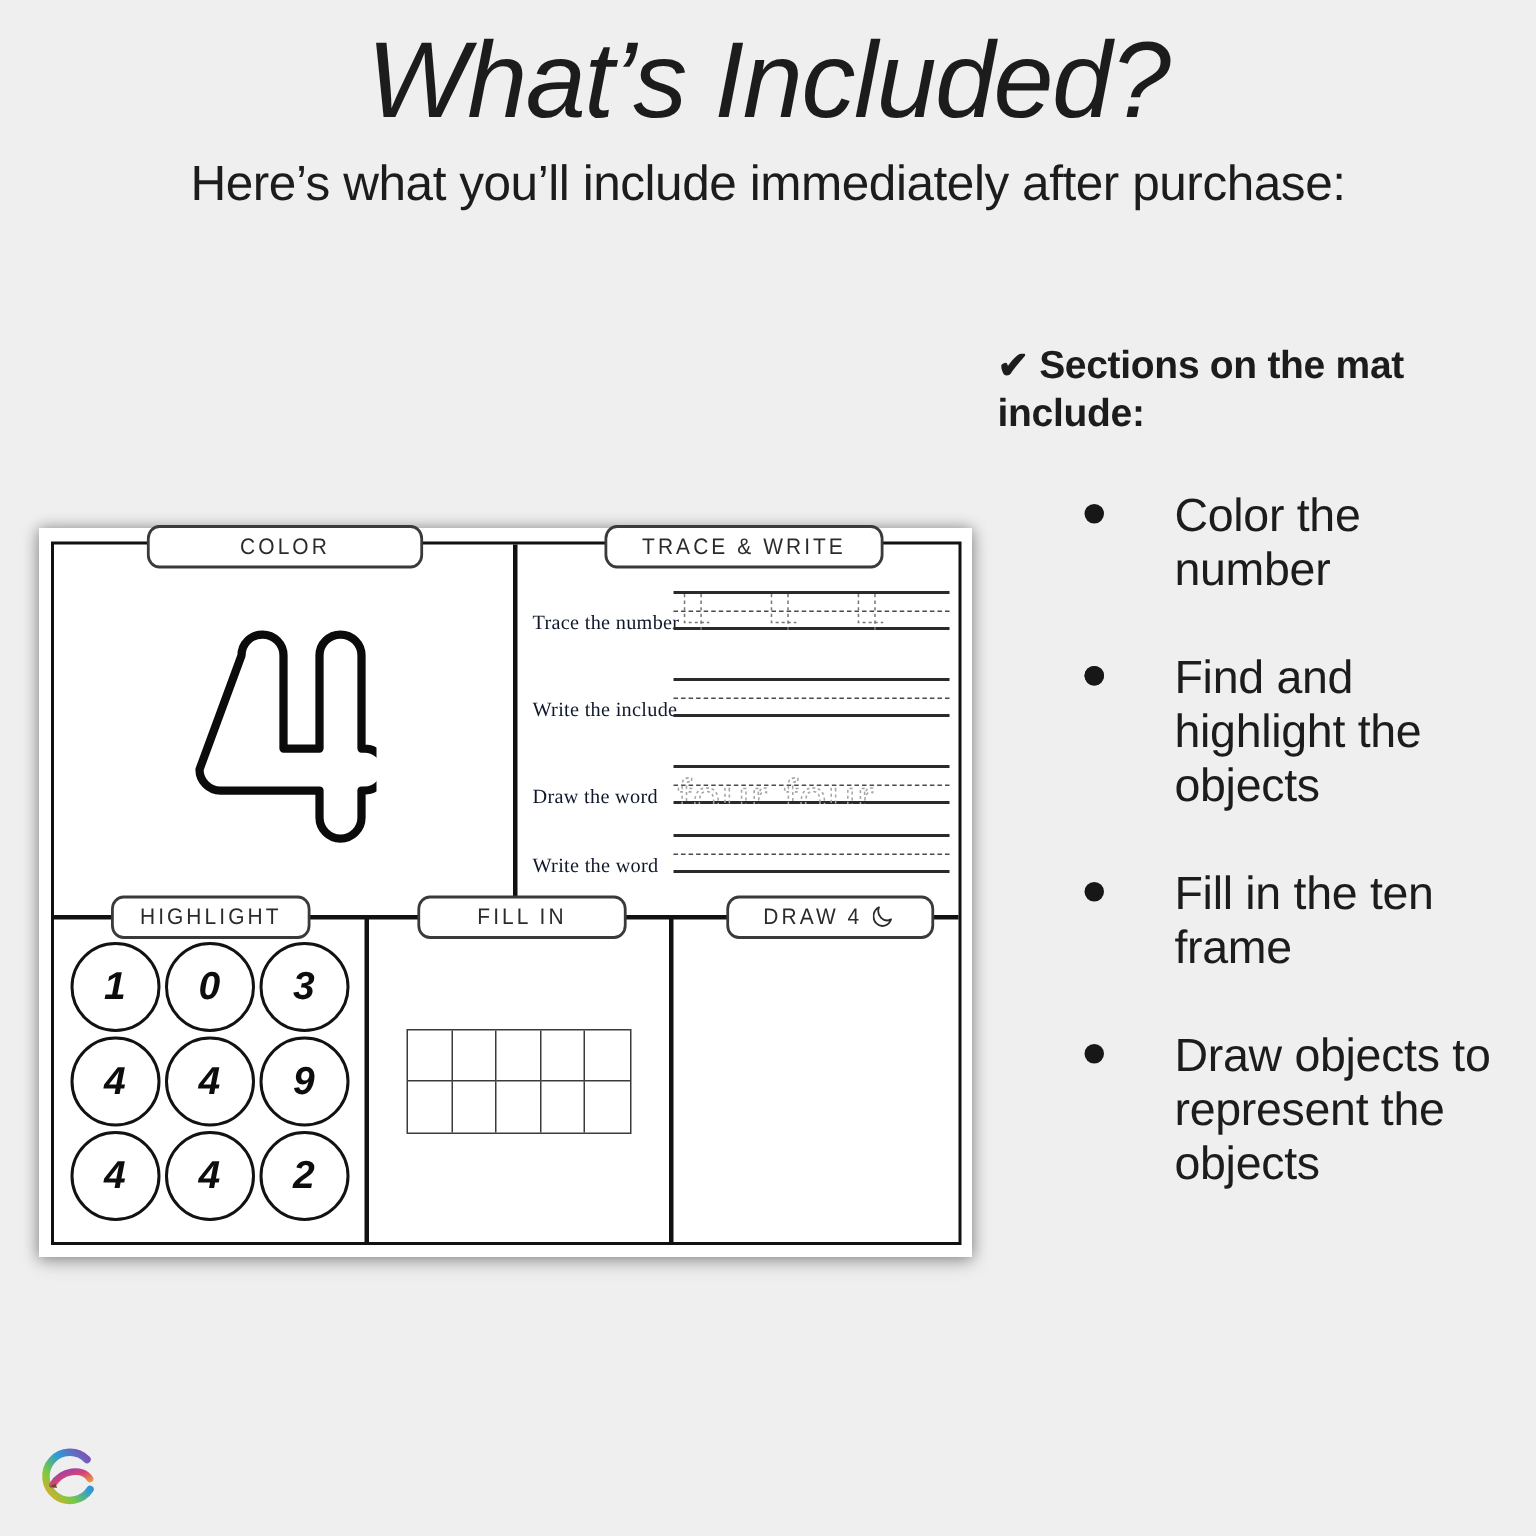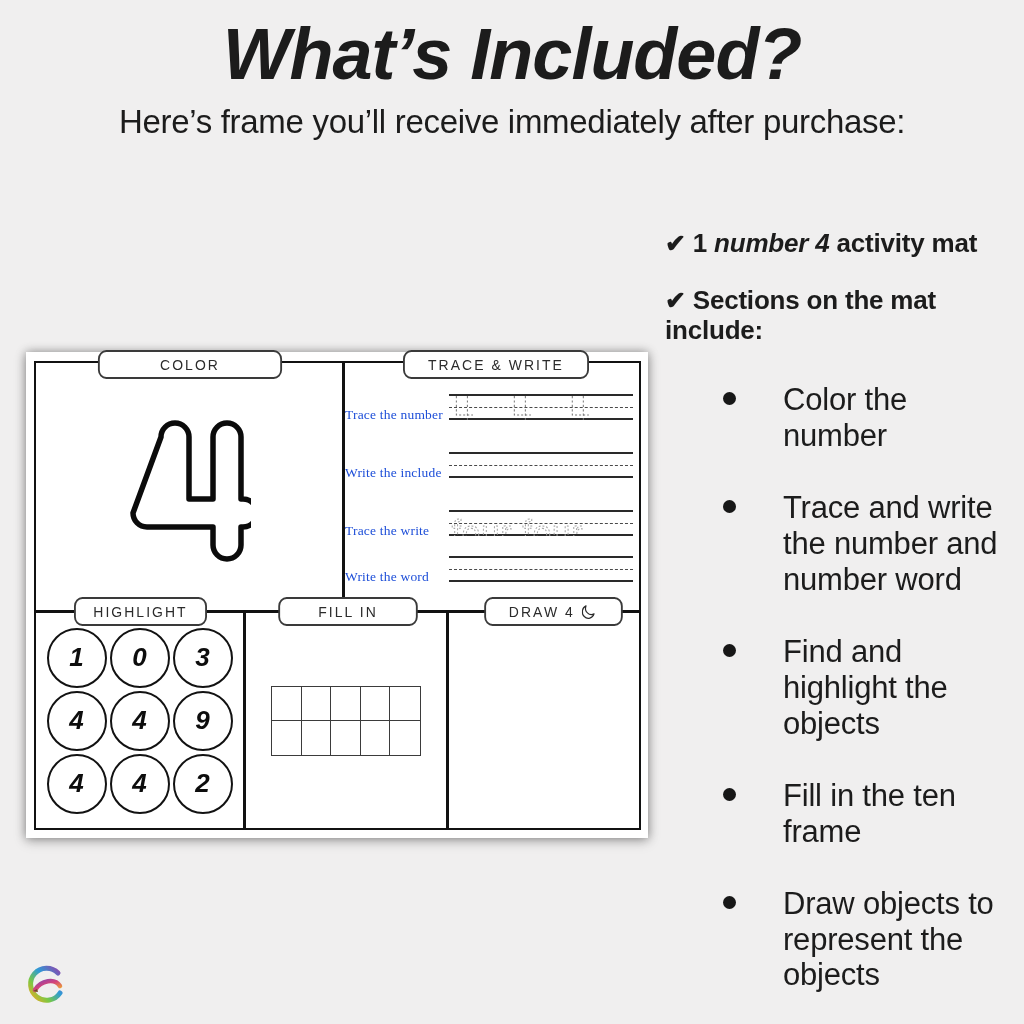--- a/index.html
+++ b/index.html
@@ -9,21 +9,21 @@
     font-family:"Liberation Sans",sans-serif;
     color:#1c1c1c;
     position:relative;
     overflow:hidden;
   }
   .page{position:absolute;inset:0;}
 
   
   .header{position:absolute;left:0;right:0;top:18px;text-align:center;}
   .title{
-    font-size:72px;font-weight:bold;font-style:italic;
+    font-size:72px;font-weight:normal;font-style:italic;
     letter-spacing:-1px;line-height:1.02;margin:0;
     font-family:"Liberation Sans",sans-serif;
   }
   .subtitle{
     font-size:33px;font-weight:400;line-height:1.28;margin:10px 0 0 0;
     letter-spacing:-0.3px;
   }
 
   
   .right-col{position:absolute;left:665px;top:228px;width:350px;}
@@ -80,22 +80,22 @@
   }
 
   
   .color-cell{position:absolute;left:0;top:0;width:306px;height:247px;}
   .big4{position:absolute;left:50%;top:52%;transform:translate(-50%,-50%);}
 
   
   .trace-cell{position:absolute;left:309px;top:0;right:0;height:247px;}
   .trace-row{position:absolute;left:0;right:4px;height:56px;}
   .trace-row .lbl{
-    position:absolute;left:0;top:50%;transform:translateY(-50%);
-    font-size:13.5px;color:#1d4ed8;white-space:nowrap;
+    position:absolute;left:10px;top:50%;transform:translateY(-50%);
+    font-size:13.5px;color:#0f172a;white-space:nowrap;
     font-family:"Liberation Serif",serif;letter-spacing:.2px;
   }
   .guide{
     position:absolute;left:104px;right:2px;height:26px;top:7px;
   }
   .guide .ln{position:absolute;left:0;right:0;height:1.6px;background:#2a2a2a;}
   .guide .ln.top{top:0;}
   .guide .ln.bot{bottom:0;}
   .guide .ln.mid{
     top:50%;height:0;background:none;
@@ -135,36 +135,33 @@
   
   .logo{position:absolute;left:18px;top:957px;width:56px;height:56px;}
 </style>
 </head>
 <body>
 
 <div class="page">
 
   <div class="header">
     <h1 class="title">What’s Included?</h1>
-    <p class="subtitle">Here’s frame you’ll receive immediately after purchase:</p>
+    <p class="subtitle">Here’s what you’ll include immediately after purchase:</p>
   </div>
 
   <div class="right-col">
 
-    <p class="check-line">
-      <span class="tick">✔</span><span>1 </span><em>number 4</em><span> activity mat</span>
-    </p>
 
     <p class="check-line">
       <span class="tick">✔</span><span>Sections on the mat include:</span>
     </p>
 
     <ul class="bullets">
       <li><span class="dot"></span><span>Color the number</span></li>
-      <li><span class="dot"></span><span>Trace and write the number and number word</span></li>
+      <li><span class="dot"></span></li>
       <li><span class="dot"></span><span>Find and highlight the objects</span></li>
       <li><span class="dot"></span><span>Fill in the ten frame</span></li>
       <li><span class="dot"></span><span>Draw objects to represent the objects</span></li>
     </ul>
   </div>
 
   <div class="mat-wrap">
     <div class="mat">
 
       <div class="v-div-top"></div>
@@ -227,21 +224,21 @@
         <div class="trace-row" style="top:82px;">
           <span class="lbl">Write the include</span>
           <div class="guide">
             <div class="ln top"></div>
             <div class="ln mid"></div>
             <div class="ln bot"></div>
           </div>
         </div>
 
         <div class="trace-row" style="top:140px;">
-          <span class="lbl">Trace the write</span>
+          <span class="lbl">Draw the word</span>
           <div class="guide">
             <div class="ln top"></div>
             <div class="ln mid"></div>
             <div class="ln bot"></div>
             <div class="content">
               <svg width="100%" height="42" viewBox="0 0 200 42" preserveAspectRatio="none">
                 <text x="3" y="35" font-family="Liberation Sans, sans-serif" font-size="36" fill="none" stroke="#a6a6a6" stroke-width="1.1" stroke-dasharray="2 2" letter-spacing="1">four four</text>
               </svg>
             </div>
           </div>

